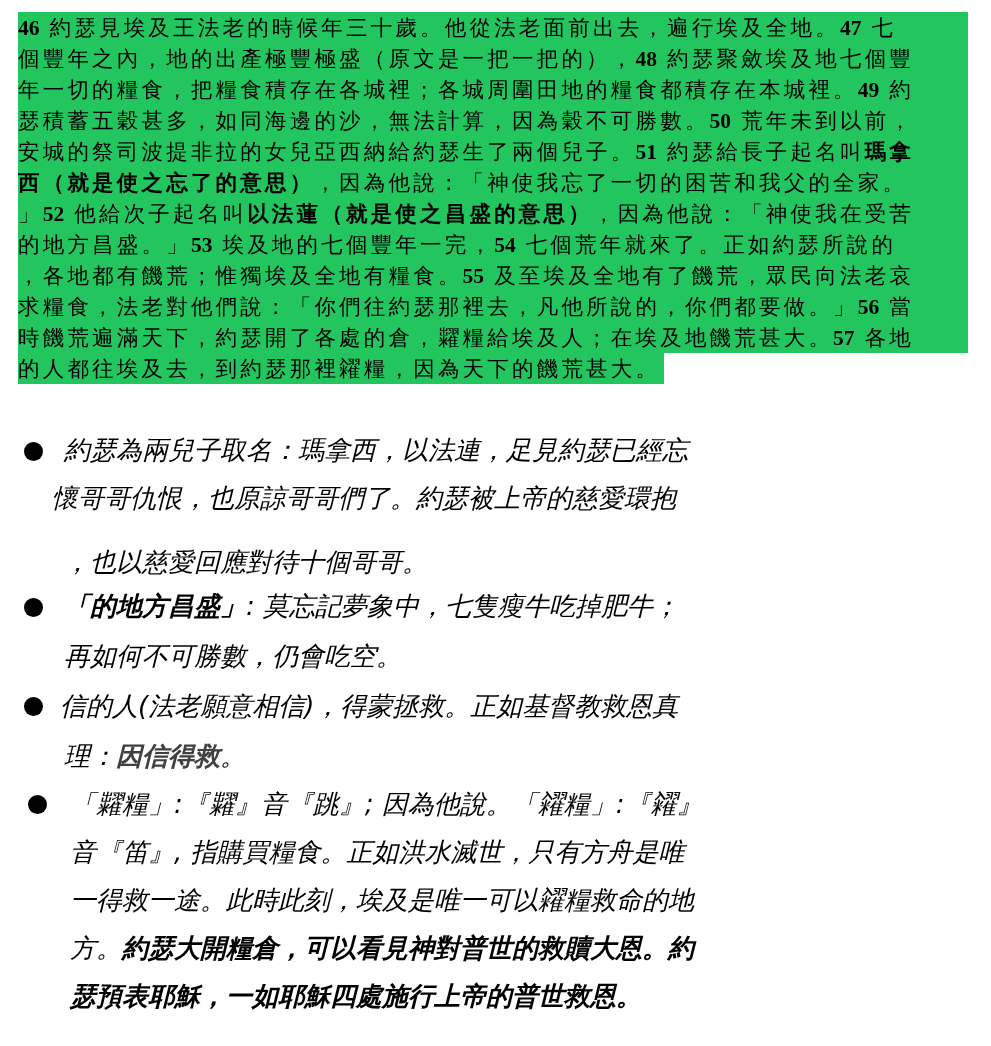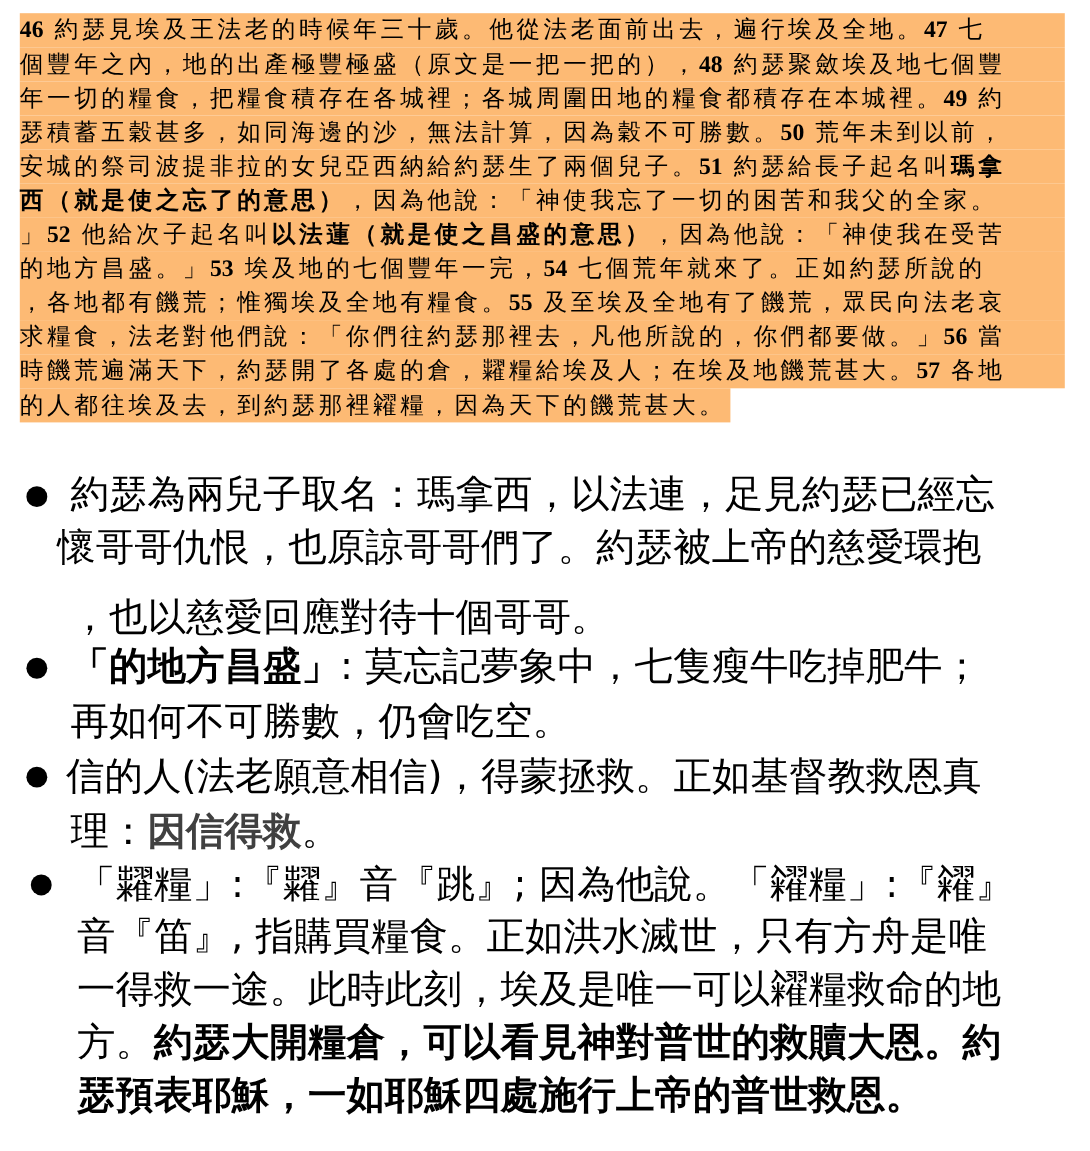--- a/index.html
+++ b/index.html
@@ -3,30 +3,30 @@
 <meta charset="utf-8">
 <style>
   html, body { margin: 0; padding: 0; background: #ffffff; }
   body { width: 991px; height: 1046px; position: relative; overflow: hidden;
          font-family: "DejaVu Serif", "Liberation Serif", serif; color: #000; }
 
   .scripture {
     position: absolute; left: 18px; top: 12px; width: 950px;
     font-size: 21.5px; line-height: 31px; letter-spacing: 3.2px;
   }
-  .scripture .line { display: block; height: 31px; white-space: nowrap; background: #fdba74; }
+  .scripture .line { display: block; height: 31px; white-space: nowrap; background: #22c55e; }
   .scripture .line.last { display: inline-block; padding-right: 4px; }
   .scripture .vn { font-family: "Liberation Serif", serif; font-weight: bold; letter-spacing: 0; }
   .scripture .hl { font-weight: bold; }
 
   .notes { position: absolute; left: 0; top: 0; width: 991px; height: 1046px;
            font-family: "DejaVu Sans", "Liberation Sans", sans-serif; }
   .note { position: absolute; }
   .bullet { position: absolute; width: 19px; height: 19px; border-radius: 50%; background: #000; }
-  .note-line { position: absolute; white-space: nowrap; font-size: 35px; line-height: 44px; }
+  .note-line { position: absolute; white-space: nowrap; font-size: 26px; line-height: 44px; font-style: italic; }
   .b { font-weight: bold; }
   .red { color: #404040; font-weight: bold; font-family: "DejaVu Serif", serif; }
   .serifbold { font-family: "DejaVu Serif", "Liberation Serif", serif; font-weight: bold; }
 </style>
 </head>
 <body>
 
 <div class="scripture">
   <div id="scripture-lines"><span class="line"><span class="vn">46</span><span> 約瑟見埃及王法老的時候年三十歲。他從法老面前出去，遍行埃及全地。</span><span class="vn">47</span><span> 七</span></span><span class="line"><span>個豐年之內，地的出產極豐極盛（原文是一把一把的），</span><span class="vn">48</span><span> 約瑟聚斂埃及地七個豐</span></span><span class="line"><span>年一切的糧食，把糧食積存在各城裡；各城周圍田地的糧食都積存在本城裡。</span><span class="vn">49</span><span> 約</span></span><span class="line"><span>瑟積蓄五穀甚多，如同海邊的沙，無法計算，因為穀不可勝數。</span><span class="vn">50</span><span> 荒年未到以前，</span></span><span class="line"><span>安城的祭司波提非拉的女兒亞西納給約瑟生了兩個兒子。</span><span class="vn">51</span><span> 約瑟給長子起名叫</span><span class="hl">瑪拿</span></span><span class="line"><span class="hl">西（就是使之忘了的意思）</span><span>，因為他說：「神使我忘了一切的困苦和我父的全家。</span></span><span class="line"><span>」</span><span class="vn">52</span><span> 他給次子起名叫</span><span class="hl">以法蓮（就是使之昌盛的意思）</span><span>，因為他說：「神使我在受苦</span></span><span class="line"><span>的地方昌盛。」</span><span class="vn">53</span><span> 埃及地的七個豐年一完，</span><span class="vn">54</span><span> 七個荒年就來了。正如約瑟所說的</span></span><span class="line"><span>，各地都有饑荒；惟獨埃及全地有糧食。</span><span class="vn">55</span><span> 及至埃及全地有了饑荒，眾民向法老哀</span></span><span class="line"><span>求糧食，法老對他們說：「你們往約瑟那裡去，凡他所說的，你們都要做。」</span><span class="vn">56</span><span> 當</span></span><span class="line"><span>時饑荒遍滿天下，約瑟開了各處的倉，糶糧給埃及人；在埃及地饑荒甚大。</span><span class="vn">57</span><span> 各地</span></span><span class="line last"><span>的人都往埃及去，到約瑟那裡糴糧，因為天下的饑荒甚大。</span></span></div>
 </div>

